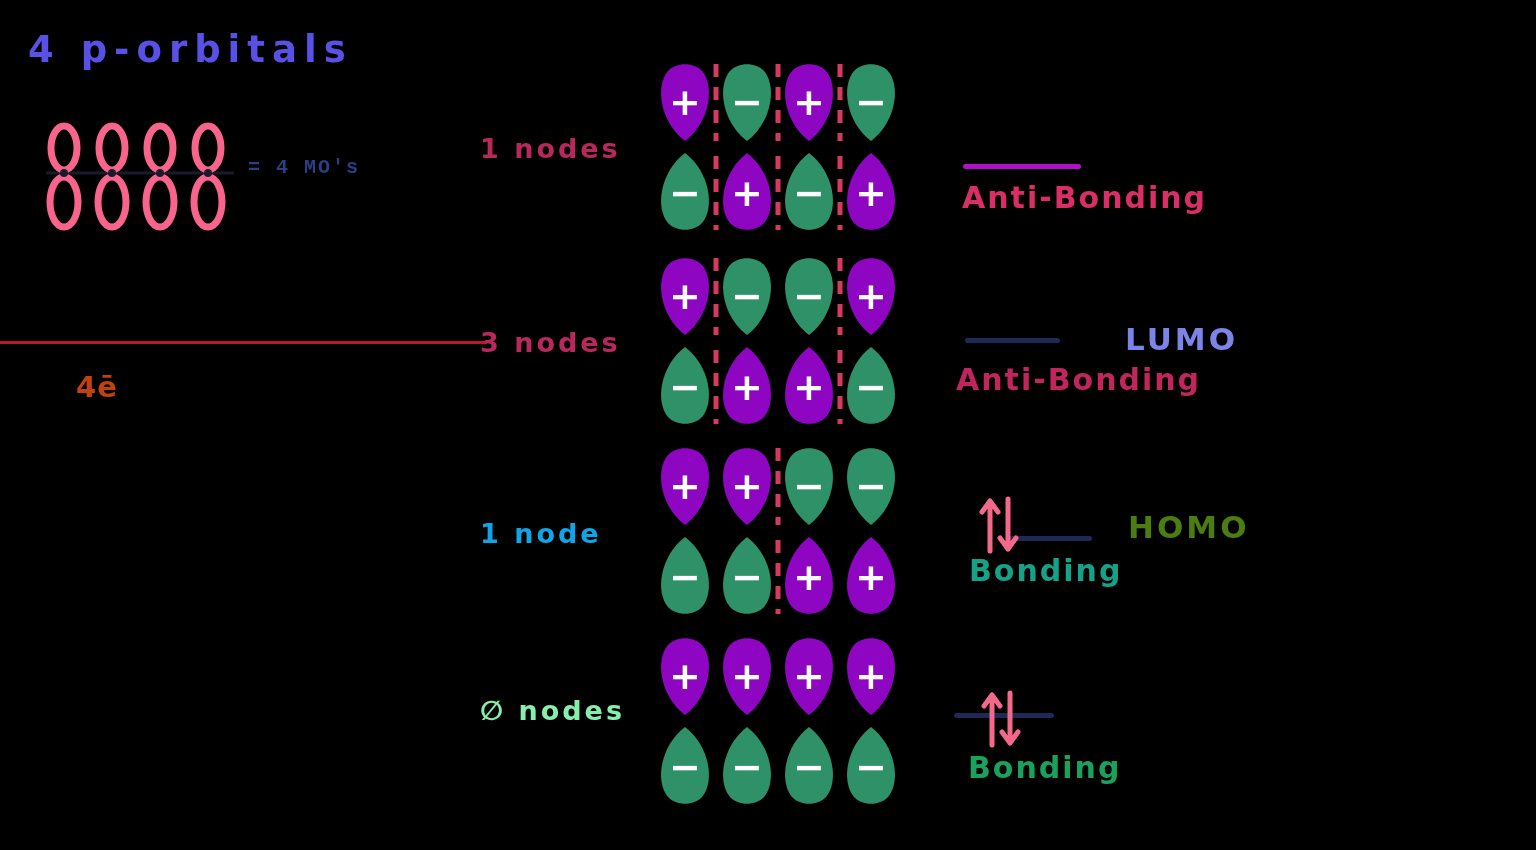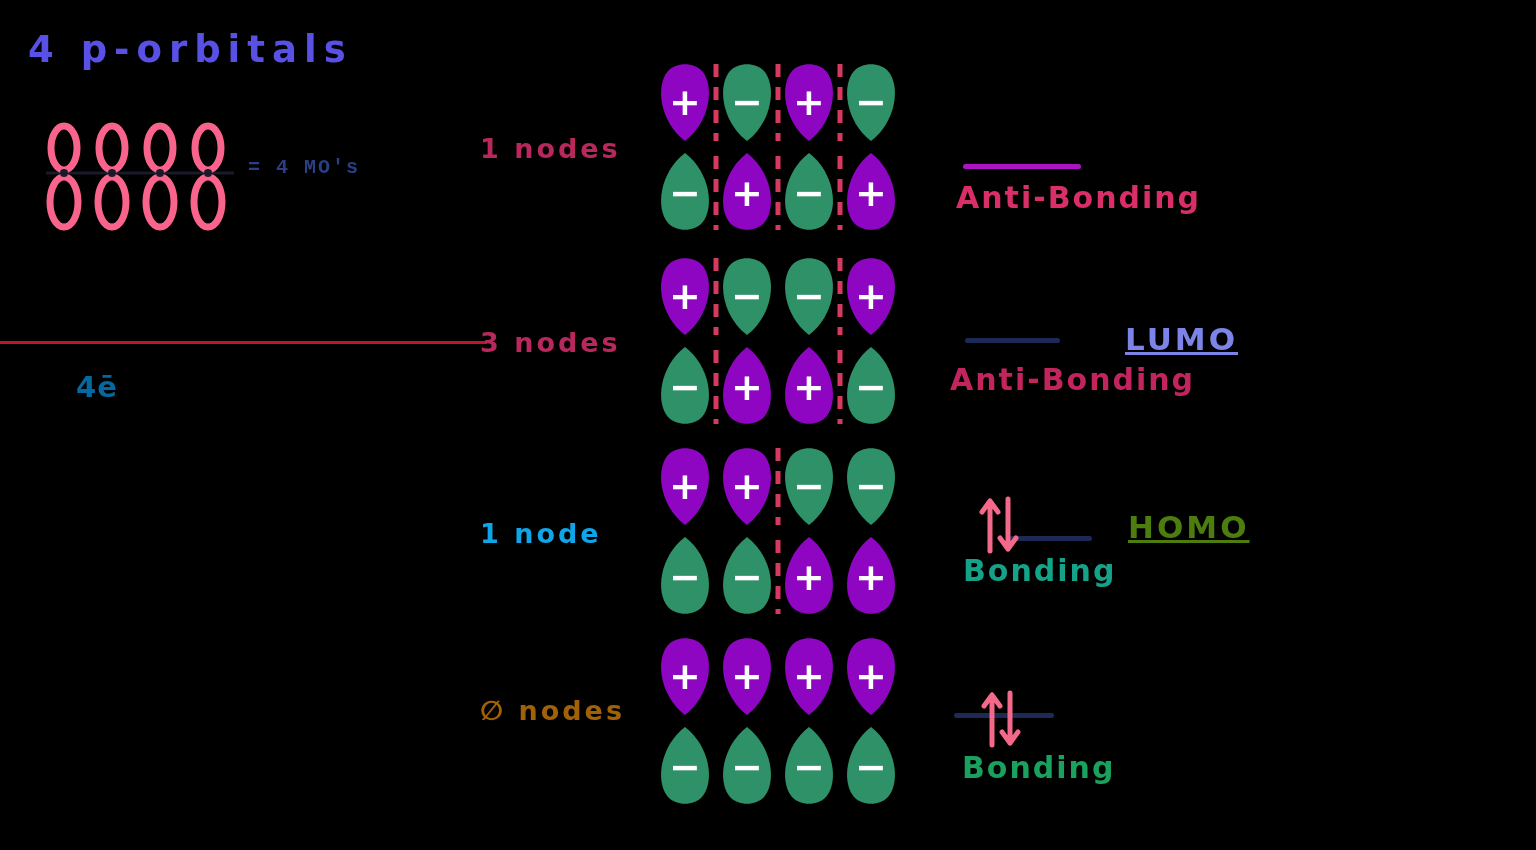--- a/index.html
+++ b/index.html
@@ -7,22 +7,22 @@
     position:relative;width:1536px;height:850px;background:#000;
     overflow:hidden;font-family:"DejaVu Sans",sans-serif;
   }
   .txt{position:absolute;font-weight:700;white-space:nowrap;}
   .title{left:28px;top:28px;font-size:37px;letter-spacing:7px;}
   .equals-label{left:248px;top:156px;font-size:20px;letter-spacing:2px;font-family:Liberation Mono, monospace;}
   .molecule{left:186px;top:294px;font-size:28px;letter-spacing:3px;}
   .electrons{left:76px;top:370px;font-size:29px;letter-spacing:1px;}
   .divider{position:absolute;left:0;top:341px;width:487px;height:3px;}
   .node-label{font-size:27px;letter-spacing:3px;}
-  .type-label{font-size:30px;letter-spacing:2px;}
-  .side-label{font-size:31px;letter-spacing:3px;text-decoration:underline;}
+  .type-label{font-size:30px;letter-spacing:2px;margin-left:6px;}
+  .side-label{font-size:31px;letter-spacing:3px;}
   .energy-line{position:absolute;height:5px;border-radius:3px;}
   svg{position:absolute;display:block;}
 </style>
 </head>
 <body>
 
 <div class="canvas">
   <div class="txt title" style="color: rgb(89, 80, 230);">4 p-orbitals</div>
 
   <svg class="p-orbitals" style="left:40px;top:120px;" width="200" height="116" viewBox="0 0 200 116">
@@ -36,21 +36,21 @@
       <ellipse cx="120" cy="28" rx="13" ry="22" fill="none" stroke="#f9648c" stroke-width="7"></ellipse>
       <ellipse cx="120" cy="82" rx="14" ry="25" fill="none" stroke="#f9648c" stroke-width="7"></ellipse>
       <circle cx="120" cy="53" r="4" fill="#1a1a2c"></circle>
       <ellipse cx="168" cy="28" rx="13" ry="22" fill="none" stroke="#f9648c" stroke-width="7"></ellipse>
       <ellipse cx="168" cy="82" rx="14" ry="25" fill="none" stroke="#f9648c" stroke-width="7"></ellipse>
       <circle cx="168" cy="53" r="4" fill="#1a1a2c"></circle>
     </svg>
 
   <div class="txt equals-label" style="color: rgb(42, 63, 133);">= 4 MO's</div>
   <div class="divider" style="background: rgb(192, 22, 44);"></div>
-  <div class="txt electrons" style="color: #0369a1;">4ē</div>
+  <div class="txt electrons" style="color: #c2410c;">4ē</div>
 
   <div id="rows">
       <div class="txt node-label" style="left: 480px; top: 133px; color: rgb(184, 40, 92);">1 nodes</div>
       <svg width="260" height="170" viewBox="0 0 260 170" style="left: 652px; top: 62px;">
         <path d="M 33,79 C 8,60 3,24 16,9 C 24,0 42,0 50,9 C 63,24 58,60 33,79 Z" fill="#8f06c2"></path>
         <path d="M 33,91 C 8,110 3,146 16,161 C 24,170 42,170 50,161 C 63,146 58,110 33,91 Z" fill="#2e9168"></path>
         <path d="M 95,79 C 70,60 65,24 78,9 C 86,0 104,0 112,9 C 125,24 120,60 95,79 Z" fill="#2e9168"></path>
         <path d="M 95,91 C 70,110 65,146 78,161 C 86,170 104,170 112,161 C 125,146 120,110 95,91 Z" fill="#8f06c2"></path>
         <path d="M 157,79 C 132,60 127,24 140,9 C 148,0 166,0 174,9 C 187,24 182,60 157,79 Z" fill="#8f06c2"></path>
         <path d="M 157,91 C 132,110 127,146 140,161 C 148,170 166,170 174,161 C 187,146 182,110 157,91 Z" fill="#2e9168"></path>
@@ -119,21 +119,21 @@
       </svg>
       <div class="energy-line" style="left: 1008px; top: 536px; width: 84px; background: rgb(28, 42, 85);"></div>
       <svg width="46" height="62" viewBox="0 0 46 62" style="left: 976px; top: 494px;">
         <g stroke="#f4688a" stroke-width="5" stroke-linecap="round" fill="none">
           <path d="M14,57 L14,7 M14,7 l-8,11 M14,7 l8,11"></path>
           <path d="M32,5 L32,55 M32,55 l-8,-11 M32,55 l8,-11"></path>
         </g>
       </svg>
       <div class="txt side-label" style="left: 1128px; top: 509px; color: #4d7c0f;">HOMO</div>
       <div class="txt type-label" style="left: 963px; top: 553px; color: rgb(20, 163, 137);">Bonding</div>
-      <div class="txt node-label" style="left: 480px; top: 695px; color: #a16207;">∅ nodes</div>
+      <div class="txt node-label" style="left: 480px; top: 695px; color: #86efac;">∅ nodes</div>
       <svg width="260" height="170" viewBox="0 0 260 170" style="left: 652px; top: 636px;">
         <path d="M 33,79 C 8,60 3,24 16,9 C 24,0 42,0 50,9 C 63,24 58,60 33,79 Z" fill="#8f06c2"></path>
         <path d="M 33,91 C 8,110 3,146 16,161 C 24,170 42,170 50,161 C 63,146 58,110 33,91 Z" fill="#2e9168"></path>
         <path d="M 95,79 C 70,60 65,24 78,9 C 86,0 104,0 112,9 C 125,24 120,60 95,79 Z" fill="#8f06c2"></path>
         <path d="M 95,91 C 70,110 65,146 78,161 C 86,170 104,170 112,161 C 125,146 120,110 95,91 Z" fill="#2e9168"></path>
         <path d="M 157,79 C 132,60 127,24 140,9 C 148,0 166,0 174,9 C 187,24 182,60 157,79 Z" fill="#8f06c2"></path>
         <path d="M 157,91 C 132,110 127,146 140,161 C 148,170 166,170 174,161 C 187,146 182,110 157,91 Z" fill="#2e9168"></path>
         <path d="M 219,79 C 194,60 189,24 202,9 C 210,0 228,0 236,9 C 249,24 244,60 219,79 Z" fill="#8f06c2"></path>
         <path d="M 219,91 C 194,110 189,146 202,161 C 210,170 228,170 236,161 C 249,146 244,110 219,91 Z" fill="#2e9168"></path>
         <rect x="0" y="79" width="260" height="12" fill="#000"></rect>

